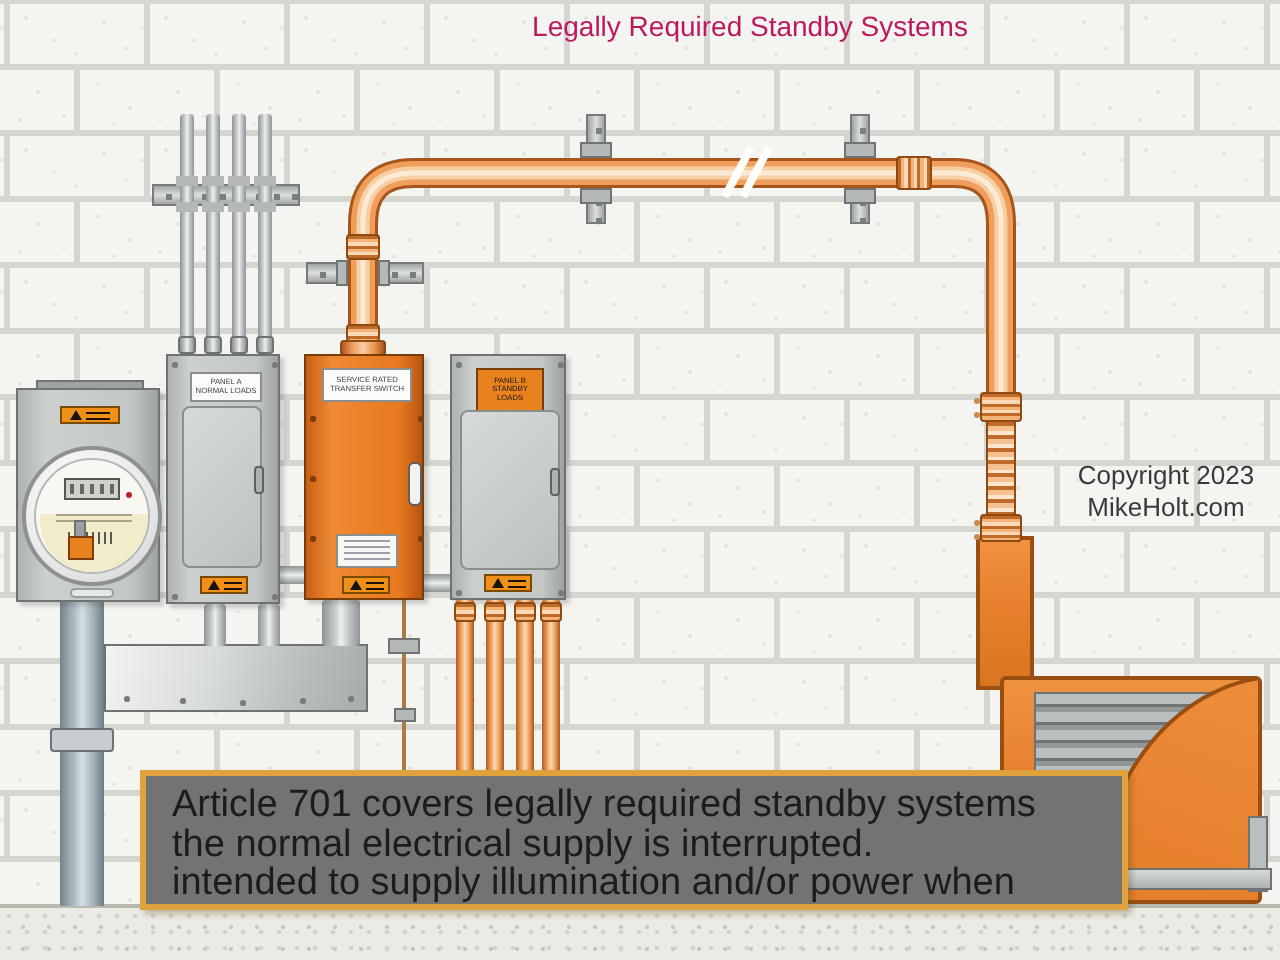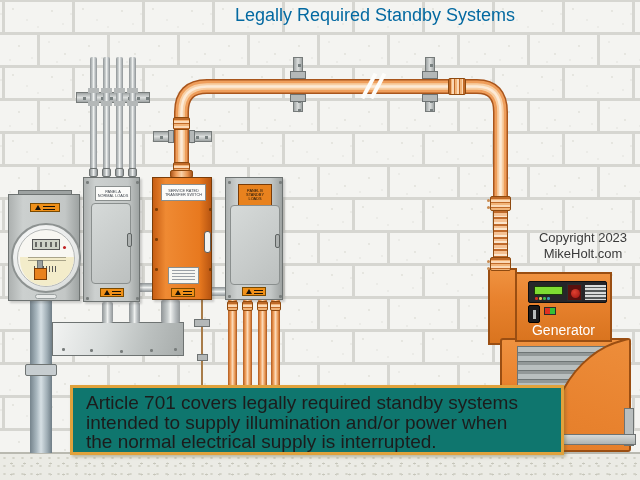--- a/index.html
+++ b/index.html
@@ -5,21 +5,21 @@
   html,body{margin:0;padding:0;background:#888;}
   *{box-sizing:border-box;}
   #stage{position:relative;width:640px;height:480px;overflow:hidden;background:#f4f4f1;
          font-family:"Liberation Sans",sans-serif;}
   .abs{position:absolute;}
   
   .floor{left:0;top:452px;width:640px;height:28px;background-color:#ebebe5;
     background-image:radial-gradient(#d2d2c8 1px,transparent 1.4px),radial-gradient(#c6c6bb 1px,transparent 1.3px);
     background-size:9px 8px,13px 11px;background-position:0 0,5px 4px;border-top:2px solid #b9b9b0;}
   
-  .title{left:110px;top:5px;width:530px;text-align:center;font-size:18px;color:#0369a1;}
+  .title{left:110px;top:5px;width:530px;text-align:center;font-size:14px;color:#be185d;}
   .subtitle{left:110px;top:29px;width:530px;text-align:center;font-size:20px;font-style:italic;color:#1b1b1b;}
   .copyright{left:518px;top:230px;width:130px;text-align:center;font-size:13px;line-height:16px;color:#3a3a3a;}
   
   .gpipe{background:linear-gradient(90deg,#8f9496,#c8cdcd 35%,#eef0ef 50%,#b9bec0 75%,#8f9496);border-radius:2px;}
   .gpipe-h{background:linear-gradient(180deg,#8f9496,#c8cdcd 35%,#eef0ef 50%,#b9bec0 75%,#8f9496);}
   .riser{background:linear-gradient(90deg,#75838c,#a9b7bf 30%,#d6dfe4 50%,#9fadb5 78%,#6e7c85);}
   .cfit-v{background:repeating-linear-gradient(180deg,#c06a28 0 1.6px,#f2b478 1.6px 3.2px,#fbd9b6 3.2px 4.8px);border:1px solid #8e4a10;border-radius:2px;}
   .cfit-h{background:repeating-linear-gradient(90deg,#c06a28 0 1.6px,#f2b478 1.6px 3.2px,#fbd9b6 3.2px 4.8px);border:1px solid #8e4a10;border-radius:2px;}
   .copperflat{background:linear-gradient(90deg,#b05a1e,#ef9e5b 25%,#f8cfa4 50%,#e8944f 78%,#a8551c);border:1px solid #8e4a10;border-radius:2px;}
   .opipe{background:linear-gradient(90deg,#b05a1e,#ef9e5b 28%,#fbd9b6 50%,#e8944f 78%,#a8551c);border-radius:1px;}
@@ -44,21 +44,21 @@
   .orlabel{background:#e8821e;border:1px solid #7a3c08;color:#15100a;}
   .warn{background:#f09018;border:1px solid #7a4a00;display:flex;align-items:center;justify-content:center;gap:2px;}
   .warn .tri{width:0;height:0;border-left:3px solid transparent;border-right:3px solid transparent;border-bottom:5px solid #181208;}
   .warn .bars{width:12px;height:4px;background:repeating-linear-gradient(180deg,#181208 0 1px,transparent 1px 3px);}
   .speclabel{background:#f6f6f2;border:1px solid #8a8f8e;padding:2px 3px;}
   .speclabel .lines{width:100%;height:100%;background:repeating-linear-gradient(180deg,#9aa0a6 0 1px,transparent 1px 3px);}
   .screws{width:2.5px;height:2.5px;border-radius:50%;background:#787d7c;}
   
   .genorange{background:linear-gradient(180deg,#ef9240,#e8822e 40%,#d9741f);border:2px solid #9a4e12;}
   .louvers{background:repeating-linear-gradient(180deg,#b9bfbf 0 5px,#6e7575 5px 6.5px,#929898 6.5px 9px);border:1px solid #6d7474;}
-  .caption{left:70px;top:385px;width:494px;height:70px;background:#0f766e;border:3px solid #e0a23c;
+  .caption{left:70px;top:385px;width:494px;height:70px;background:#737373;border:3px solid #e0a23c;
     box-shadow:2px 2px 3px rgba(100,85,30,.35);padding:5px 0 17px 13px;font-size:19px;line-height:19.5px;color:#1c1c1c;}
 </style>
 </head>
 <body>
 
 <div id="stage">
 
   <svg class="abs" width="640" height="453" style="left:0;top:0">
     <defs>
       <pattern id="bk" x="5" y="2" width="70" height="66" patternUnits="userSpaceOnUse">
@@ -233,45 +233,27 @@
   <div class="abs cfit-v" style="left:270px;top:301px;width:11px;height:10px;"></div>
 
   <div class="abs genorange" style="left:488px;top:268px;width:29px;height:77px;"></div>
   <div class="abs genorange" style="left:500px;top:338px;width:131px;height:114px;overflow:hidden;border-radius:3px;">
     <div class="abs louvers" style="left:15px;top:6px;width:112px;height:92px;"></div>
     <div class="abs" style="left:45px;top:-3px;width:190px;height:230px;border-radius:50%;
          background:linear-gradient(200deg,#ef9240,#e8822e 45%,#d9741f);border:2px solid #9a4e12;"></div>
   </div>
   <div class="abs" style="left:624px;top:408px;width:10px;height:38px;background:#b9bebe;border:1px solid #6e7373;"></div>
   <div class="abs" style="left:496px;top:434px;width:140px;height:11px;background:linear-gradient(180deg,#d6dad9,#aeb3b2);border:1px solid #6e7373;"></div>
-  <div class="abs genorange" style="left:515px;top:272px;width:97px;height:70px;">
-    <div class="abs" style="left:11px;top:7px;width:79px;height:22px;background:#26262a;border:1px solid #0e0e10;border-radius:2px;">
-      <div class="abs" style="left:5px;top:4px;width:29px;height:9px;background:#7edc32;border:1px solid #1a3a08;"></div>
-      <div class="abs" style="left:6px;top:15px;width:2.5px;height:2.5px;border-radius:50%;background:#d43022;
-           box-shadow:4px 0 0 #d8c85a,8px 0 0 #3cb848,12px 0 0 #3c9ab8;"></div>
-      <div class="abs" style="left:38px;top:2px;width:15px;height:17px;background:#58100e;border:1px solid #2c2c2c;">
-        <div class="abs" style="left:3px;top:4px;width:9px;height:9px;border-radius:50%;background:radial-gradient(circle at 38% 35%,#e04030,#9c1410);"></div>
-      </div>
-      <div class="abs" style="left:56px;top:3px;width:21px;height:15px;
-           background:repeating-linear-gradient(180deg,#d8dbdb 0 2px,#54595a 2px 3.4px);"></div>
-    </div>
-    <div class="abs" style="left:11px;top:31px;width:12px;height:18px;background:#1b1b1d;border:1px solid #000;border-radius:2px;">
-      <div class="abs" style="left:4px;top:4px;width:3px;height:9px;background:#b9bdbd;"></div>
-    </div>
-    <div class="abs" style="left:27px;top:33px;width:12px;height:8px;border:1px solid #2c2c2c;
-         background:linear-gradient(90deg,#e03020 0 50%,#35c035 50% 100%);"></div>
-    <div class="abs" style="left:0;bottom:2px;width:100%;text-align:center;font-size:14px;color:#ffffff;">Generator</div>
-  </div>
 
   <div class="abs cfit-v" style="left:490px;top:196px;width:21px;height:15px;"></div>
   <div class="abs" style="left:493px;top:211px;width:15px;height:48px;
        background:repeating-linear-gradient(180deg,#c06a2b 0 2px,#f5c193 2px 4.6px,#fce6cd 4.6px 6.4px);border-left:1px solid #8e4a10;border-right:1px solid #8e4a10;"></div>
   <div class="abs cfit-v" style="left:490px;top:257px;width:21px;height:14px;"></div>
   <div class="abs screws" style="left:487px;top:199px;width:3px;height:3px;border-radius:50%;background:#c98a50;
        box-shadow:0 7px 0 #c98a50,0 61px 0 #c98a50,0 68px 0 #c98a50;"></div>
 
   <div class="abs caption">
     <div>Article 701 covers legally required standby systems</div>
+    <div>the normal electrical supply is interrupted.</div>
     <div>intended to supply illumination and/or power when</div>
-    <div>the normal electrical supply is interrupted.</div>
   </div>
 
 </div>
 
 </body></html>

